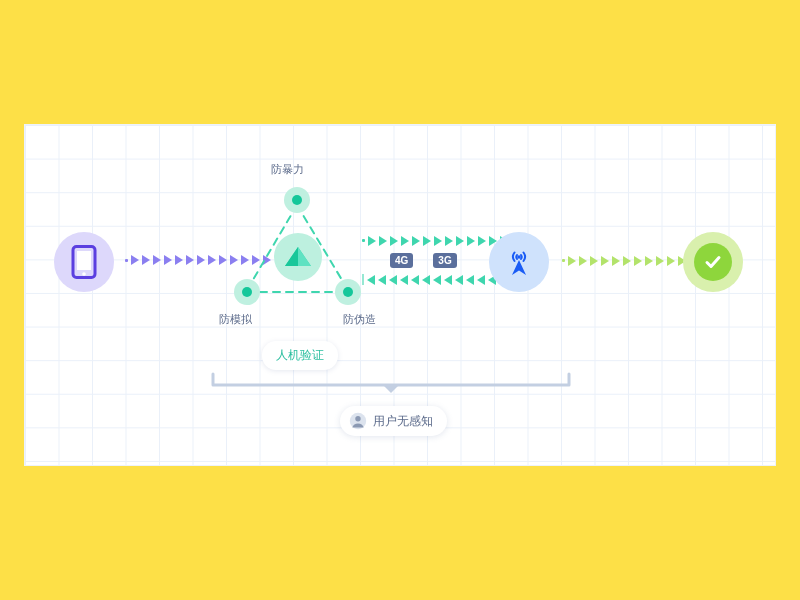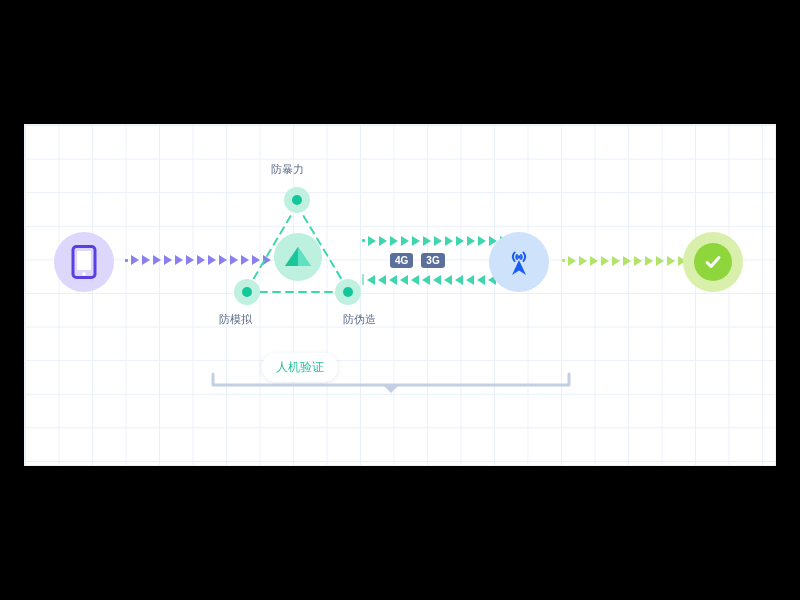--- a/index.html
+++ b/index.html
@@ -5,21 +5,21 @@
   html, body {
     margin: 0; padding: 0;
     width: 800px; height: 600px;
     background: #ffffff;
     font-family: "Liberation Sans", "DejaVu Sans", sans-serif;
     overflow: hidden;
   }
   #stage {
     position: relative;
     width: 800px; height: 600px;
-    background: #000000;
+    background: #fde047;
   }
 
   
   #grid {
     position: absolute;
     left: 24px; top: 124px;
     width: 752px; height: 342px;
     background-color: #ffffff;
     background-image:
       linear-gradient(to right, #eaf0f9 1px, transparent 1px),
@@ -120,21 +120,21 @@
 
   #arrows-phone  { left: 125px; top: 255px; color: #8b7ff0; }
   #arrows-up     { left: 362px; top: 235px; color: #3fd6ae; }
   #arrows-down   { left: 362px; top: 274px; color: #3fd6ae; }
   #arrows-out    { left: 562px; top: 255px; color: #b3e36b; }
 
   
   #net-badges {
     position: absolute;
     left: 390px; top: 253px;
-    display: flex; gap: 8px;
+    display: flex; gap: 20px;
   }
   .net-badge {
     background: #5b6f9c;
     color: #ffffff;
     font-size: 10px;
     font-weight: bold;
     padding: 2px 5px;
     border-radius: 3px;
     line-height: 1.1;
   }
@@ -142,21 +142,21 @@
   
   .stage-pill {
     position: absolute;
     border-radius: 14px;
     background: #ffffff;
     font-size: 12px;
     padding: 6px 14px;
     box-shadow: 0 1px 5px rgba(110,130,170,.18);
     white-space: nowrap;
   }
-  #pill-human { left: 262px; top: 341px; color: #2cbfa0; margin-top: 12px; }
+  #pill-human { left: 262px; top: 341px; color: #2cbfa0; }
   #pill-gate  { left: 487px; top: 341px; color: #2f7ef0; }
 
   
   #bracket { position:absolute; left: 205px; top: 372px; width: 372px; height: 22px; }
 
   
   #pill-user {
     position: absolute;
     left: 340px; top: 406px;
     border-radius: 16px;
@@ -311,14 +311,22 @@
     </div>
   </div>
 
   <div class="stage-pill" id="pill-human">人机验证</div>
 
   <svg id="bracket" viewBox="0 0 372 22">
     <path d="M8 2 L8 13 L364 13 L364 2" fill="none" stroke="#c3cfe2" stroke-width="3" stroke-linecap="round" stroke-linejoin="round"></path>
     <path d="M178 13 L194 13 L186 21 Z" fill="#c3cfe2"></path>
   </svg>
 
+  <div id="pill-user">
+    <svg width="18" height="18" viewBox="0 0 18 18">
+      <circle cx="9" cy="9" r="8.2" fill="#dce3ee"></circle>
+      <circle cx="9" cy="6.8" r="2.7" fill="#8b99b3"></circle>
+      <path d="M3.3 15.6 A6 6 0 0 1 14.7 15.6 Z" fill="#8b99b3"></path>
+    </svg>
+    <span>用户无感知</span>
+  </div>
 
 </div>
 
 </body></html>

